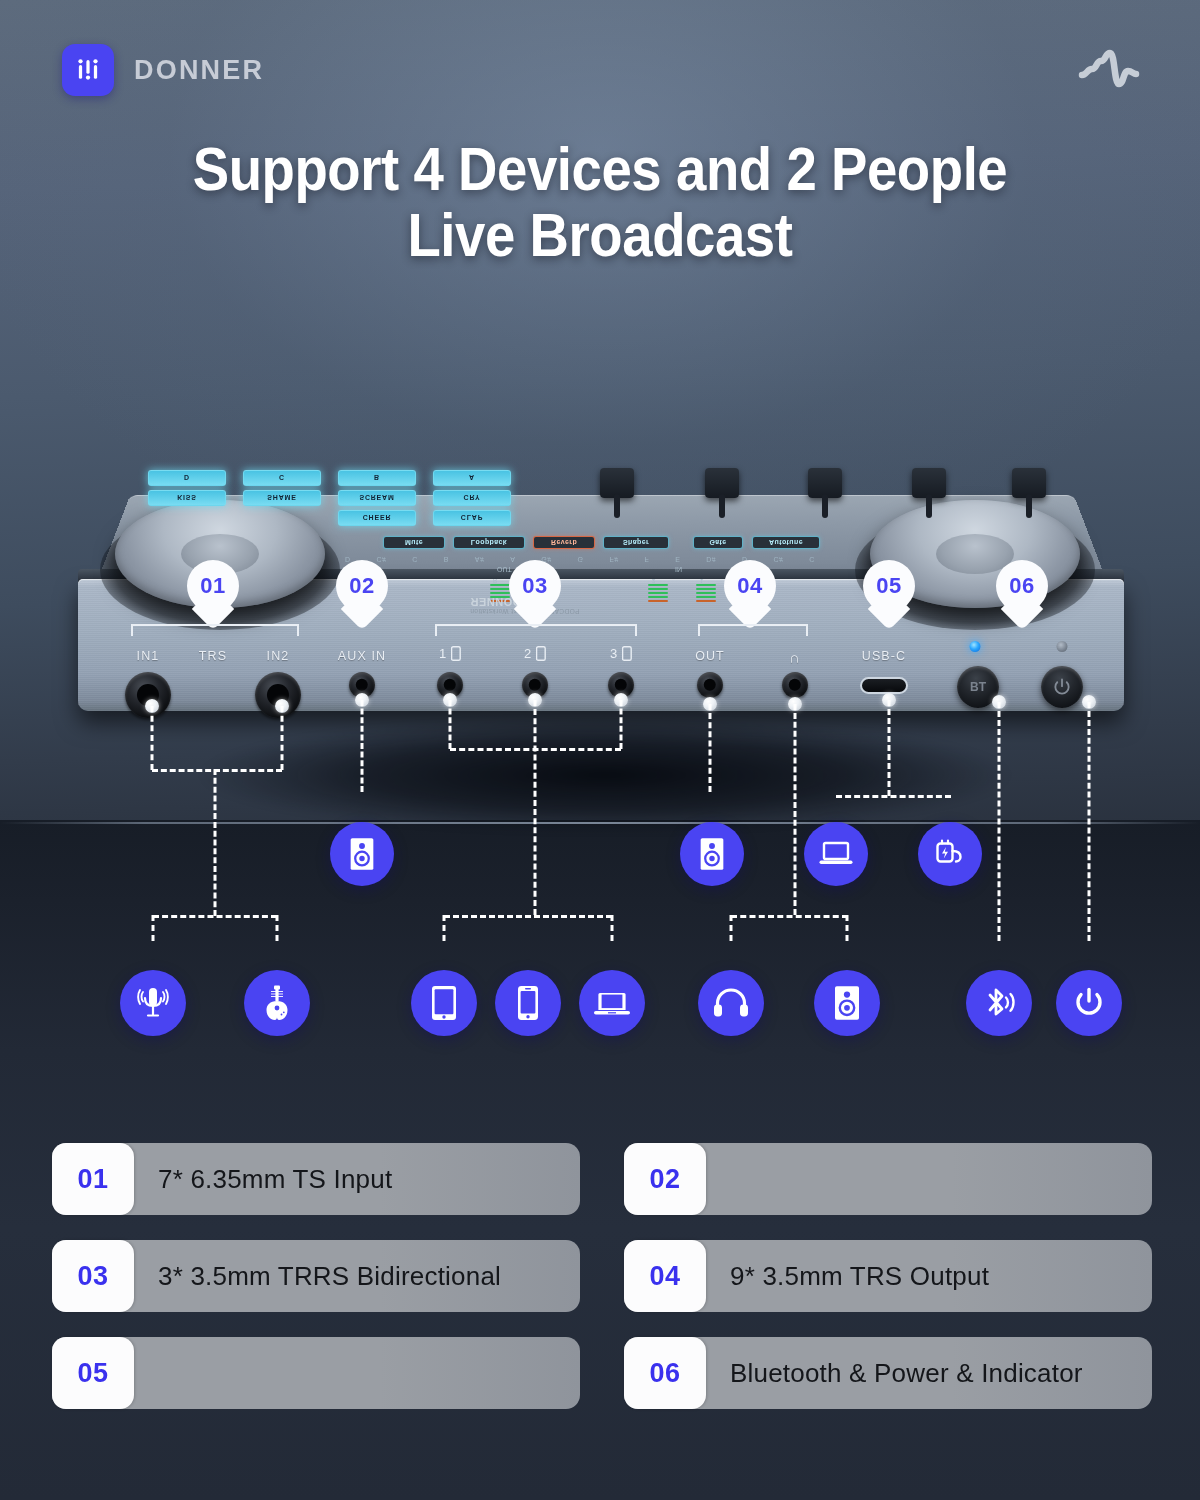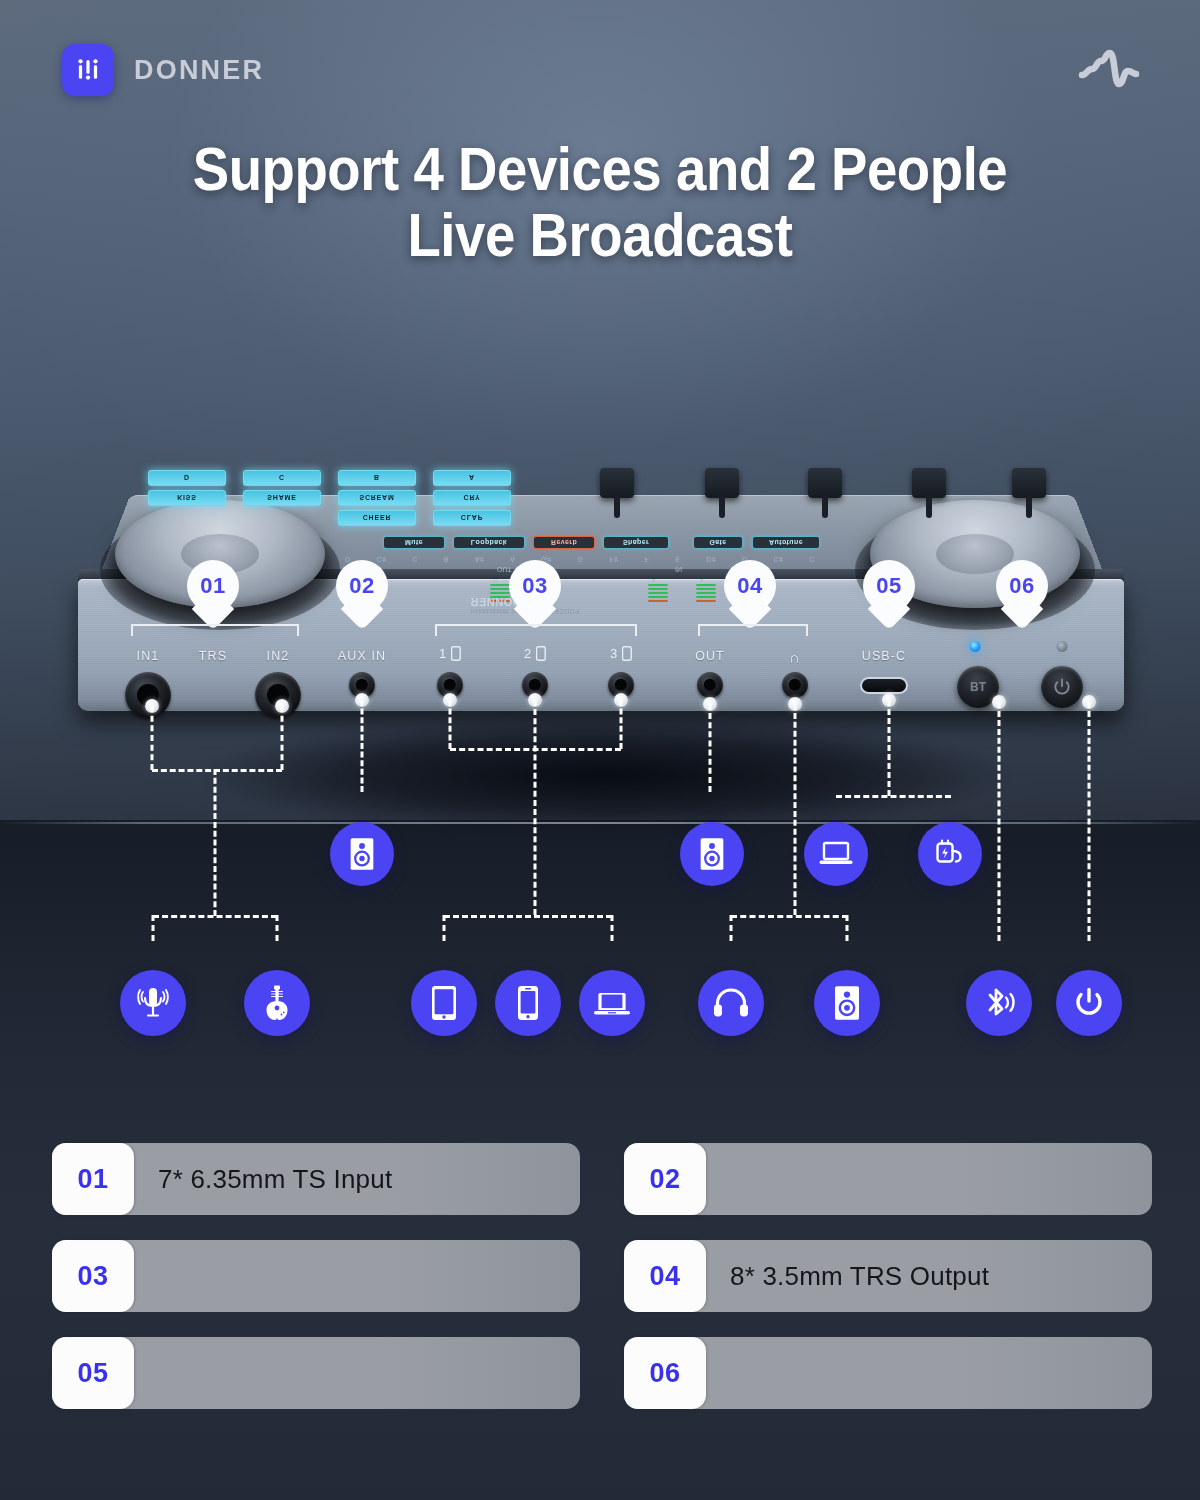--- a/index.html
+++ b/index.html
@@ -663,27 +663,29 @@
       <div class="lnum">01</div>
       <div class="ltext">7* 6.35mm TS Input</div>
     </div>
     <div class="lcard">
       <div class="lnum">02</div>
     </div>
   </div>
   <div class="lrow">
     <div class="lcard">
       <div class="lnum">03</div>
+      <div class="ltext">3* 3.5mm TRRS Bidirectional</div>
     </div>
     <div class="lcard">
       <div class="lnum">04</div>
-      <div class="ltext">8* 3.5mm TRS Output</div>
+      <div class="ltext">9* 3.5mm TRS Output</div>
     </div>
   </div>
   <div class="lrow">
     <div class="lcard">
       <div class="lnum">05</div>
     </div>
     <div class="lcard">
       <div class="lnum">06</div>
+      <div class="ltext">Bluetooth &amp; Power &amp; Indicator</div>
     </div>
   </div>
 </div>
 
 </body></html>

